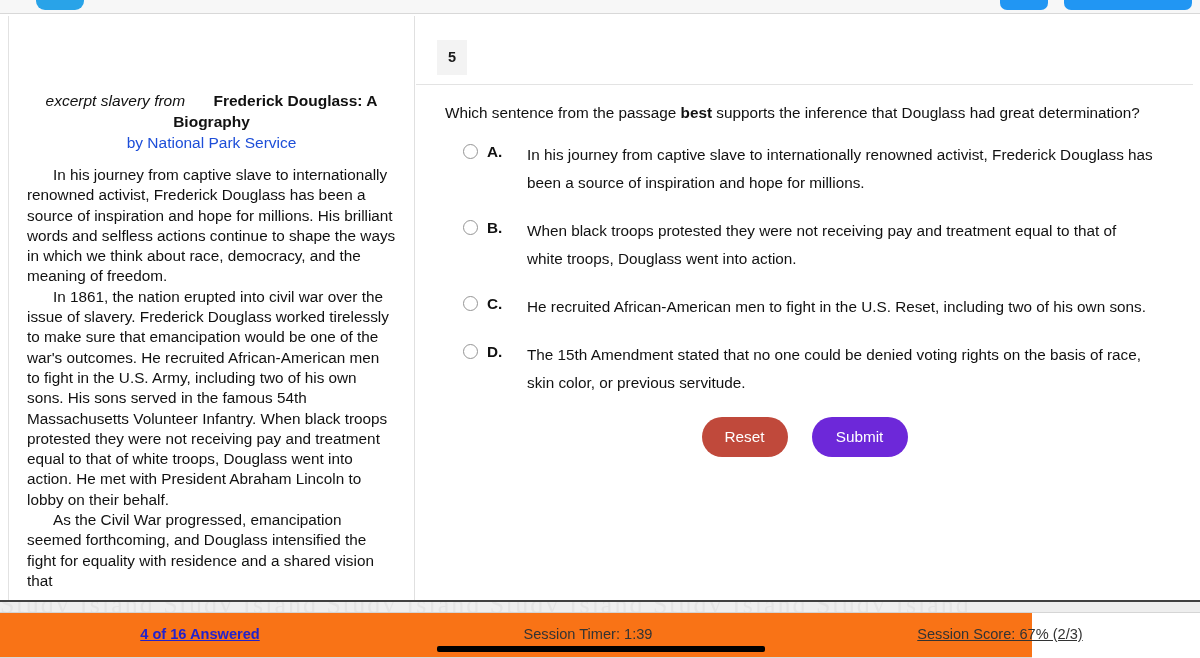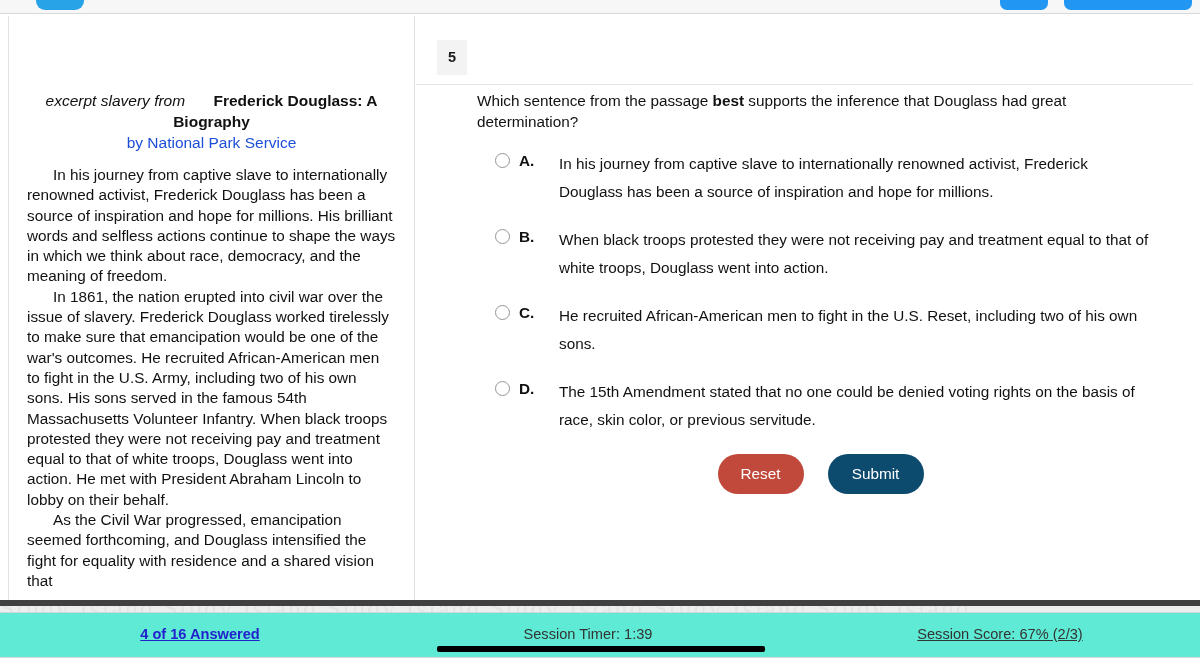--- a/index.html
+++ b/index.html
@@ -137,21 +137,21 @@
     min-width: 30px;
     padding: 8px 10px 9px 10px;
     background: #f3f3f3;
     border: 1px solid transparent;
     font-size: 14.5px;
     font-weight: bold;
     color: #1a1a1a;
     text-align: center;
   }
 
-  .qbody { position: absolute; top: 74px; left: 0; width: 777px; padding-left: 32px; }
+  .qbody { position: absolute; top: 86px; left: 0; width: 777px; }
 
   .question-stem {
     padding: 0 28px 0 29px;
     font-size: 15.3px;
     line-height: 21px;
     color: #111;
   }
   .question-stem .bold { font-weight: bold; }
 
   .options {
@@ -208,41 +208,41 @@
   }
   .pill-btn.submit { width: 96px; }
 
   
   .divider-band {
     position: absolute;
     top: 600px; left: 0;
     width: 1200px;
     height: 13px;
     background: #eeeeee;
-    border-top: 6px solid #404040;
+    border-top: 2px solid #404040;
     border-bottom: 1px solid #d5d5d5;
     overflow: hidden;
   }
   .wm {
     position: absolute;
     top: -12px;
     font-size: 26px;
     color: #e4e4e4;
     font-family: "Liberation Serif", serif;
     white-space: nowrap;
     letter-spacing: 2px;
   }
 
   
   .footer {
     position: absolute;
     top: 613px; left: 0;
-    width: 1200px;
+    width: 1032px;
     height: 45px;
-    background: #5eead4;
+    background: #f97316;
     border-bottom: 1px solid #d9d9d9;
   }
   .footer-cell {
     position: absolute;
     top: 13px;
     font-size: 14.6px;
     color: #333;
     text-align: center;
   }
   .f-left  { left: 0;   width: 400px; }
@@ -328,21 +328,21 @@
             <div class="option-row">
               <span class="radio"></span>
               <span class="opt-letter">D.</span>
               <span class="opt-text">The 15th Amendment stated that no one could be denied voting rights on the basis of race, skin color, or previous servitude.</span>
             </div>
 
           </div>
 
           <div class="action-bar">
             <button class="pill-btn reset" style="background: rgb(192, 73, 59);">Reset</button>
-            <button class="pill-btn submit" style="background: #0c4a6e;">Submit</button>
+            <button class="pill-btn submit" style="background: #6d28d9;">Submit</button>
           </div>
 
         </div>
       </div>
 
     </div>
   </div>
 
   <div class="divider-band">
     <div class="wm">Study Island  Study Island  Study Island  Study Island  Study Island  Study Island</div>

